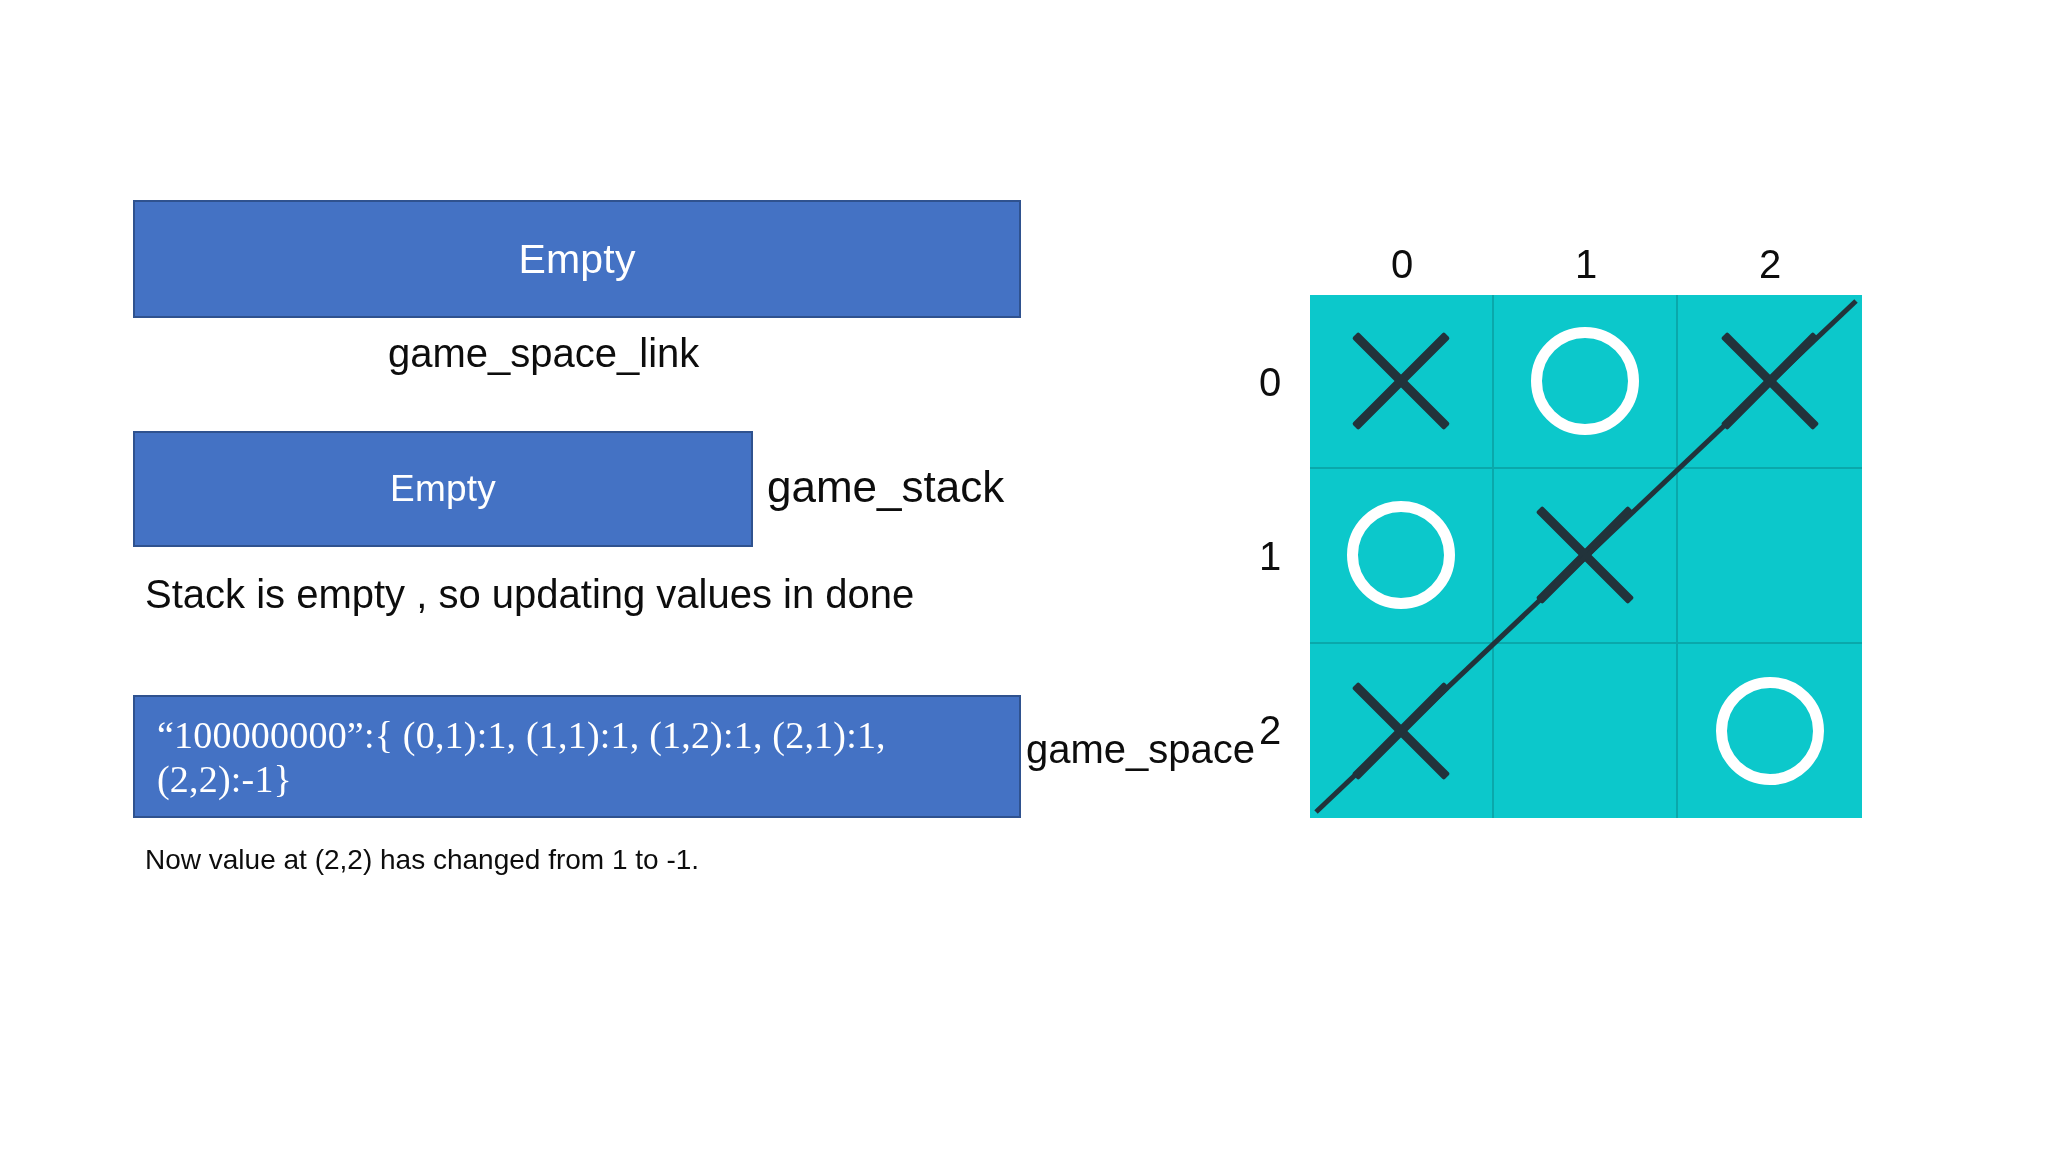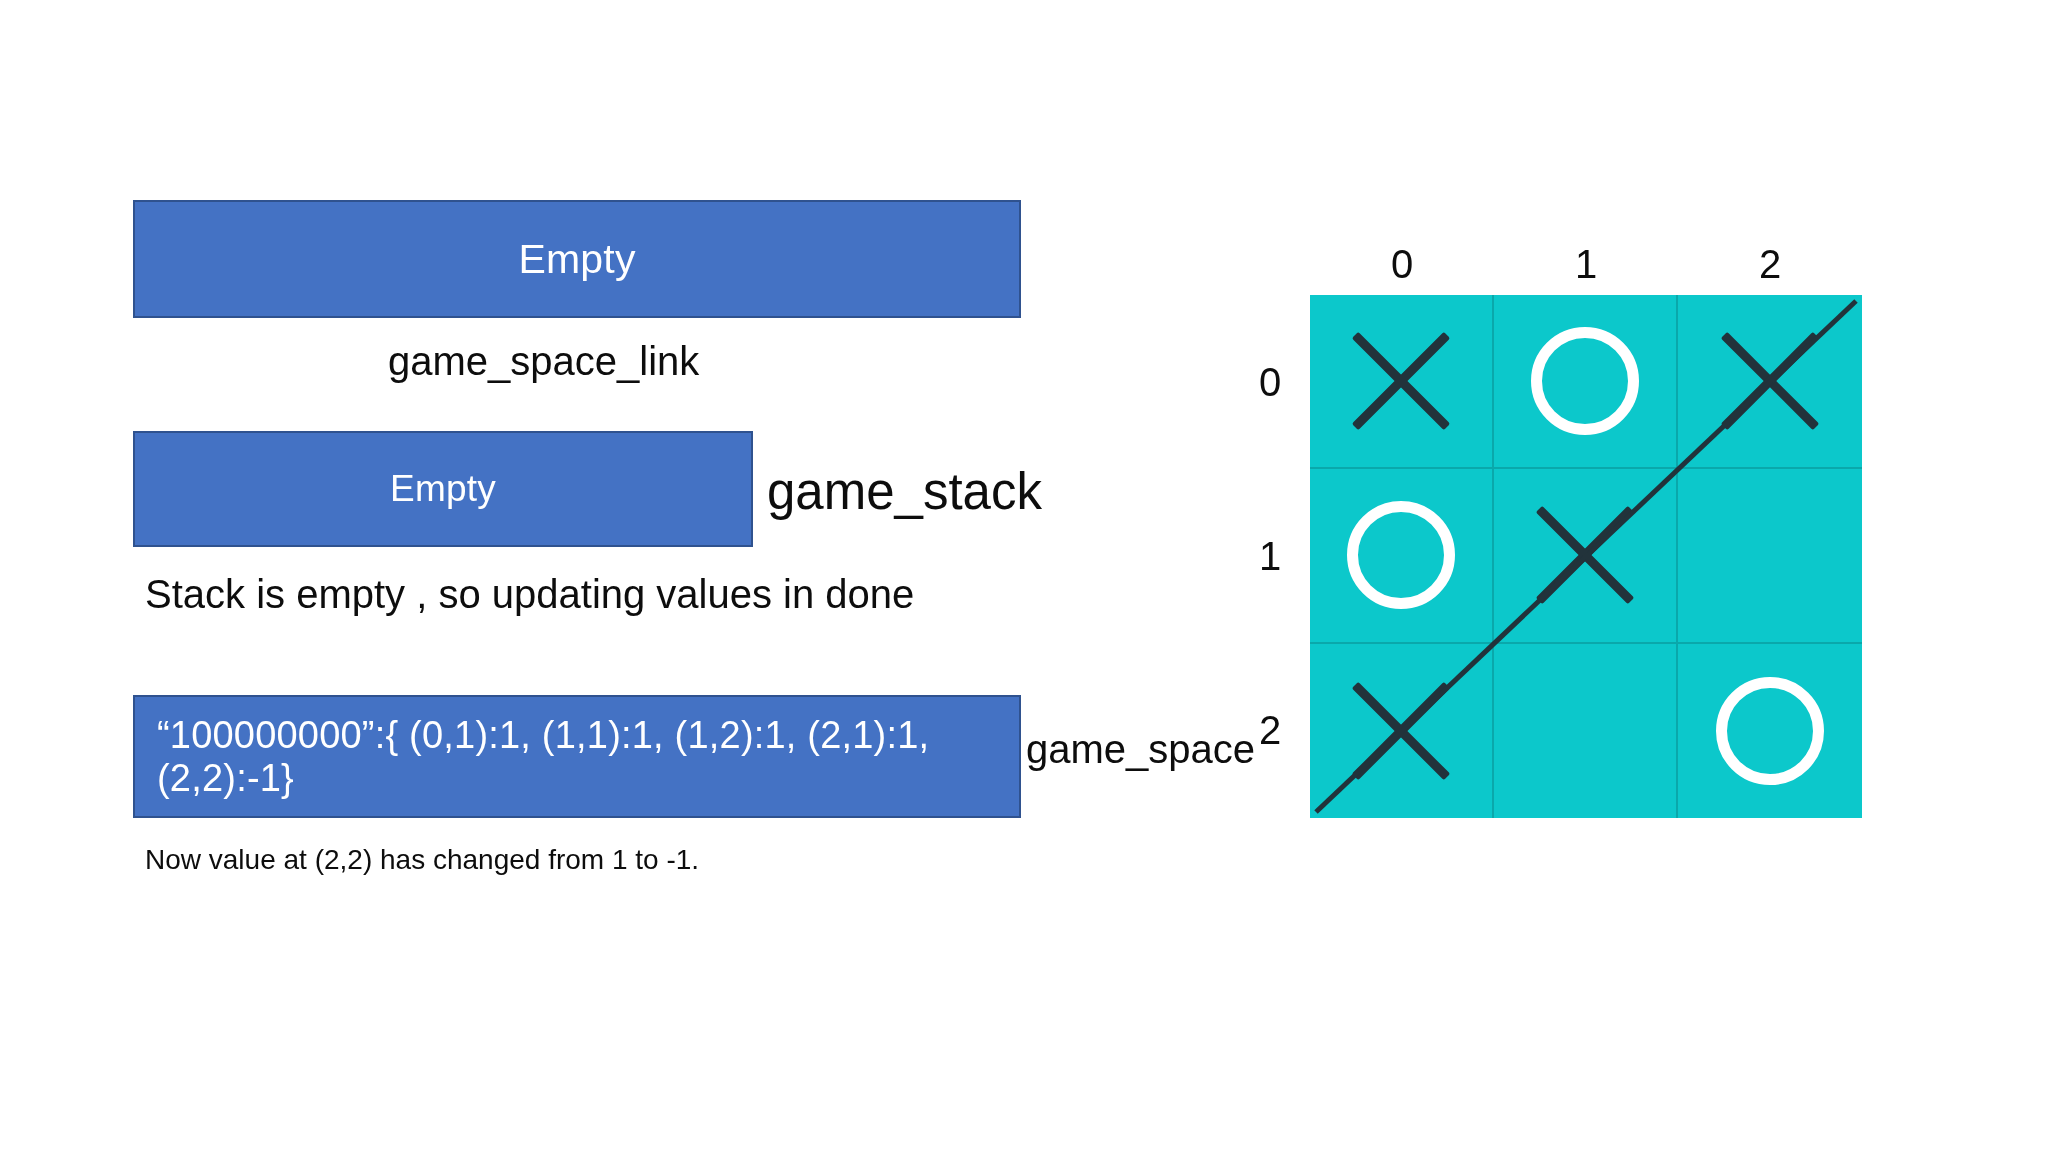--- a/index.html
+++ b/index.html
@@ -58,27 +58,27 @@
   }
 
   
   .label {
     position: absolute;
     color: #0d0d0d;
     white-space: nowrap;
   }
   #label-game-space-link {
     left: 388px;
-    top: 339px;
+    top: 331px;
     font-size: 40px;
   }
   #label-game-stack {
     left: 767px;
     top: 462px;
-    font-size: 51px;
+    font-size: 44px;
   }
   #label-game-space {
     left: 1026px;
     top: 727px;
     font-size: 40px;
   }
   #note-stack-empty {
     left: 145px;
     top: 572px;
     font-size: 40px;
@@ -201,21 +201,21 @@
   </div>
   <div class="label" id="label-game-space-link">game_space_link</div>
 
   <div class="bar" id="bar-game-stack" style="background: rgb(68, 114, 196); border-color: rgb(47, 82, 143);">
     <span>Empty</span>
   </div>
   <div class="label" id="label-game-stack">game_stack</div>
 
   <div class="label" id="note-stack-empty">Stack is empty , so updating values in done</div>
 
-  <div class="bar" id="bar-game-space" style="background: rgb(68, 114, 196); border-color: rgb(47, 82, 143);">
+  <div class="bar" id="bar-game-space" style="background: rgb(68, 114, 196); border-color: rgb(47, 82, 143); font-family: Liberation Serif, serif;">
     <span>“100000000”:{ (0,1):1, (1,1):1, (1,2):1, (2,1):1, (2,2):-1}</span>
   </div>
   <div class="label" id="label-game-space">game_space</div>
 
   <div class="label" id="note-value-changed">Now value at (2,2) has changed from 1 to -1.</div>
 
   <div id="board-area">
 
     <div id="col-headers">
       <div class="col-head">0</div>

